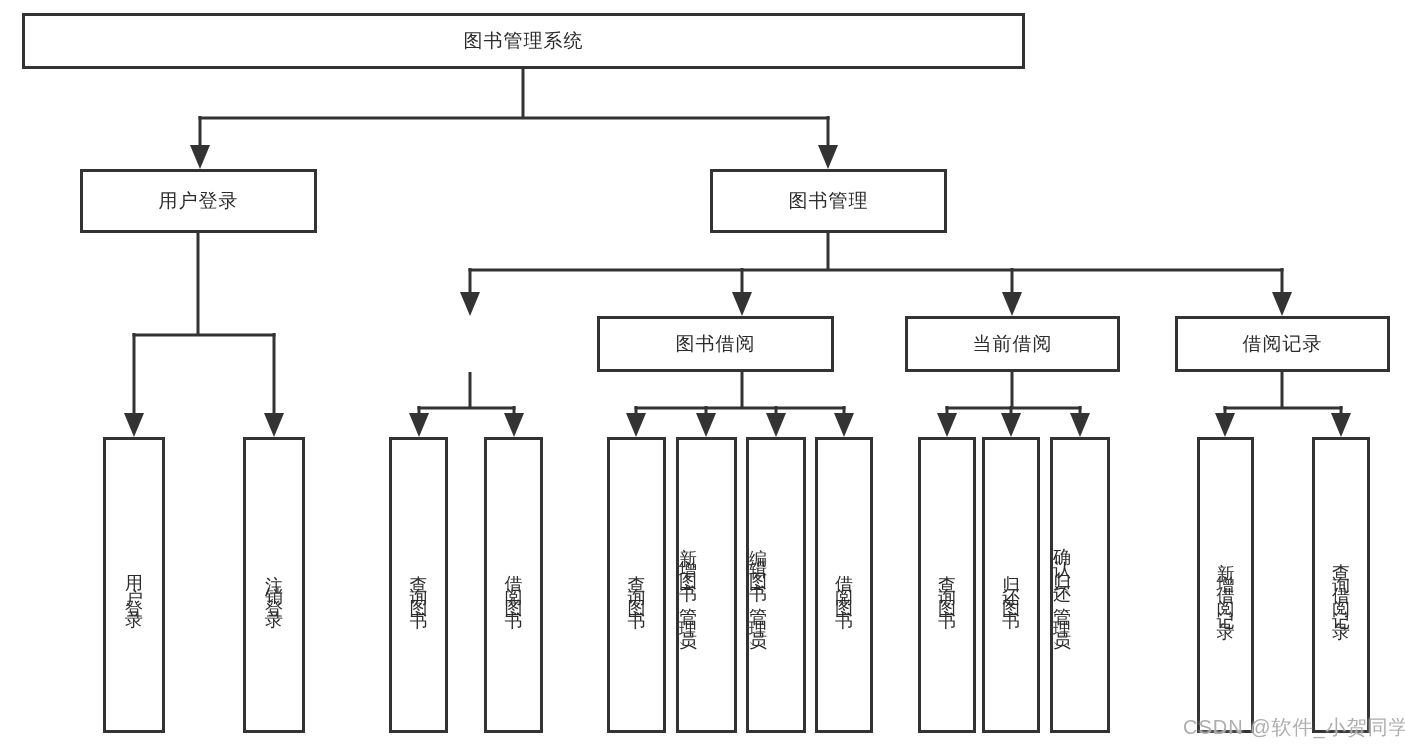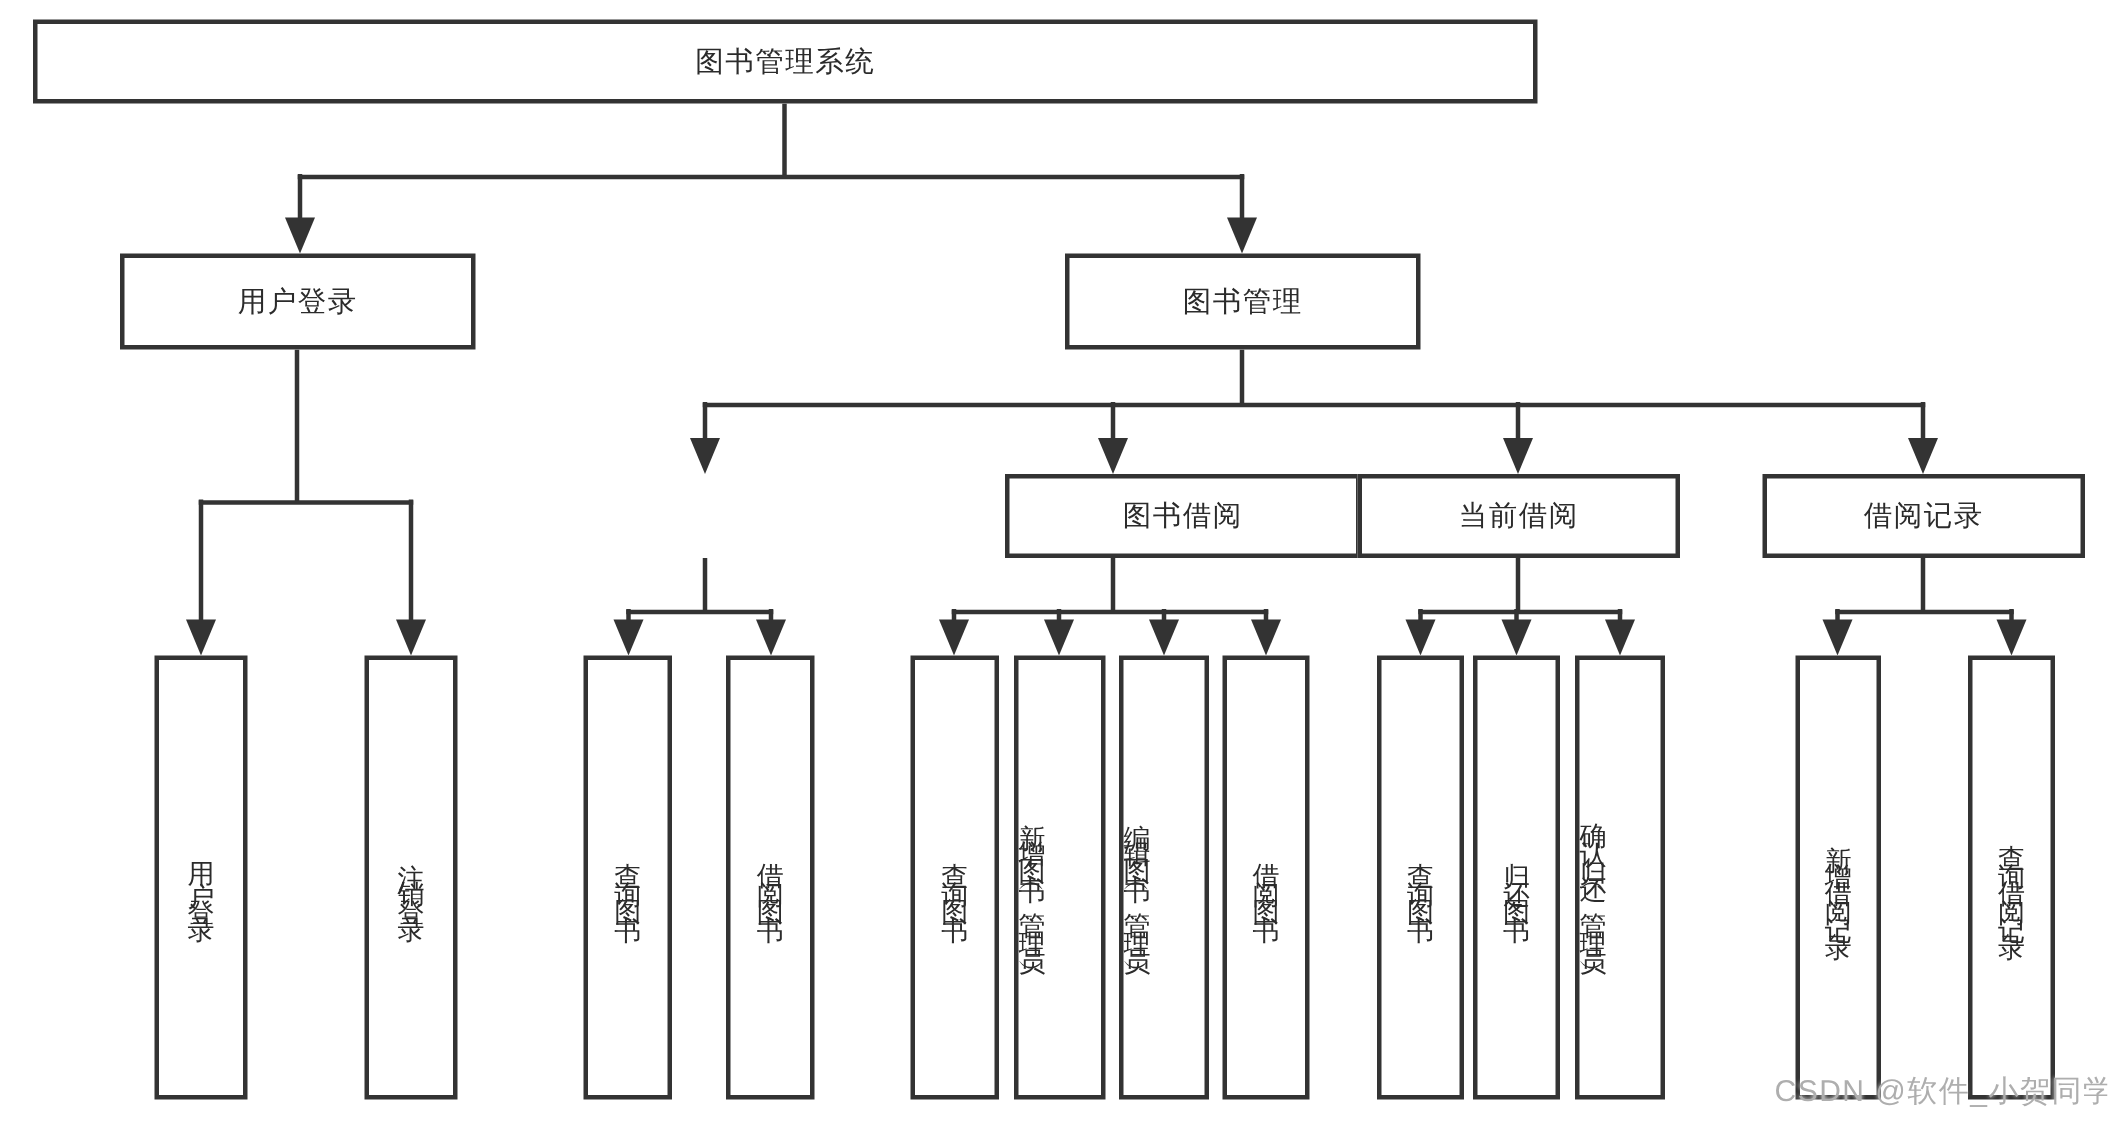--- a/index.html
+++ b/index.html
@@ -110,21 +110,21 @@
     <span class="hlabel">图书管理系统</span>
   </div>
 
   <div class="box" style="left:80px;top:169px;width:237px;height:64px">
     <span class="hlabel">用户登录</span>
   </div>
   <div class="box" style="left:710px;top:169px;width:237px;height:64px">
     <span class="hlabel">图书管理</span>
   </div>
 
-  <div class="box" style="left:670px;top:316px;width:237px;height:56px">
+  <div class="box" style="left:597px;top:316px;width:237px;height:56px">
     <span class="hlabel">图书借阅</span>
   </div>
   <div class="box" style="left:1175px;top:316px;width:215px;height:56px">
     <span class="hlabel">借阅记录</span>
   </div>
   <div class="box" style="left:905px;top:316px;width:215px;height:56px">
     <span class="hlabel">当前借阅</span>
   </div>
 
   <div class="box" style="left:103px;top:437px;width:62px;height:296px">

